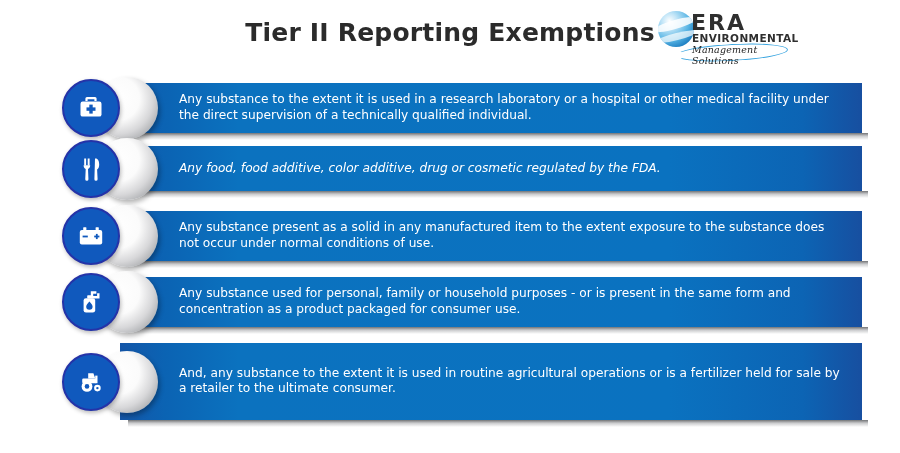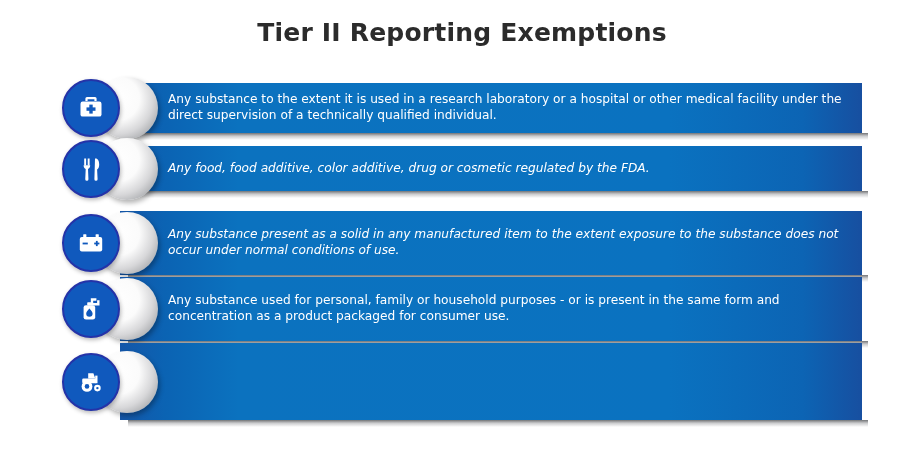--- a/index.html
+++ b/index.html
@@ -11,21 +11,21 @@
     width: 900px;
     height: 453px;
     position: relative;
     font-family: "Liberation Sans", sans-serif;
     overflow: hidden;
   }
 
   
   .header {
     position: absolute;
-    left: 12px; top: 0;
+    left: 0; top: 0;
     width: 804px;
     height: 70px;
   }
   .page-title {
     position: absolute;
     left: 0; top: 18px;
     width: 900px;
     text-align: center;
     font-size: 25px;
     font-weight: bold;
@@ -180,28 +180,35 @@
     position: absolute;
     left: 168px;
     right: 42px;
     top: 50%;
     transform: translateY(-50%);
     color: #ffffff;
     font-size: 12.2px;
     line-height: 15.6px;
     font-family: "DejaVu Sans", sans-serif;
   }
-  .row-text p { margin: 0; }
+  .row-text p { margin: 11px; }
 </style>
 </head>
 <body>
 
 <div class="header">
   <div class="page-title">Tier II Reporting Exemptions</div>
 
+  <div class="logo">
+    <div class="logo-globe"></div>
+    <div class="logo-era">ERA</div>
+    <div class="logo-env">ENVIRONMENTAL</div>
+    <div class="logo-swoosh"></div>
+    <div class="logo-ms">Management Solutions</div>
+  </div>
 </div>
 
 <div class="rows">
 
   <div class="row" id="row-0" style="top:83px;height:50px;">
     <div class="banner">
       <div class="banner-shadow" style="left:8px;"></div>
     </div>
     <div class="ribbon"></div>
     <div class="icon-circle">
@@ -228,41 +235,41 @@
         <rect x="11.7" y="4.5" width="1.9" height="7"></rect>
         <path d="M7.6 11.2h6.6c0 2.2-1.1 3.4-2.2 3.8l.45 10.2a1.6 1.6 0 0 1-3.2 0L9.7 15c-1.1-.4-2.1-1.6-2.1-3.8z"></path>
         <path d="M19.6 4.5c2.3 0 3.6 2.4 3.6 6 0 2.6-.8 4.3-2.1 4.9l.5 9.8a1.6 1.6 0 0 1-3.2 0l.6-20.7z"></path>
       </svg>
     </div>
     <div class="row-text">
       <p>Any food, food additive, color additive, drug or cosmetic regulated by the FDA.</p>
     </div>
   </div>
 
-  <div class="row" id="row-2" style="top:211px;height:64px;font-style:italic;">
+  <div class="row" id="row-2" style="top:211px;height:50px;">
     <div class="banner">
       <div class="banner-shadow" style="left:8px;"></div>
     </div>
     <div class="ribbon"></div>
     <div class="icon-circle">
       <svg width="30" height="30" viewBox="0 0 30 30" fill="#ffffff">
         <rect x="7.2" y="6.2" width="3.2" height="3" rx="0.6"></rect>
         <rect x="19.6" y="6.2" width="3.2" height="3" rx="0.6"></rect>
         <rect x="3.8" y="9" width="22.4" height="14.6" rx="2"></rect>
         <rect x="6.6" y="14.6" width="5.2" height="1.8" fill="#1059bd"></rect>
         <rect x="18.2" y="14.6" width="5.2" height="1.8" fill="#1059bd"></rect>
         <rect x="19.9" y="12.9" width="1.8" height="5.2" fill="#1059bd"></rect>
       </svg>
     </div>
     <div class="row-text">
       <p>Any substance present as a solid in any manufactured item to the extent exposure to the substance does not occur under normal conditions of use.</p>
     </div>
   </div>
 
-  <div class="row" id="row-3" style="top:277px;height:64px;">
+  <div class="row" id="row-3" style="top:277px;height:50px;">
     <div class="banner">
       <div class="banner-shadow" style="left:8px;"></div>
     </div>
     <div class="ribbon"></div>
     <div class="icon-circle">
       <svg width="30" height="30" viewBox="0 0 30 30" fill="#ffffff">
         <path d="M14.8 4.2h5.6v2.6h-3.2v2.1h3.9V6.3h2.4v5.1h-8.7z"></path>
         <rect x="11.2" y="8.2" width="4.4" height="3.4" rx="0.8"></rect>
         <rect x="7.6" y="11.2" width="11.6" height="14.4" rx="2.4"></rect>
         <path d="M13.4 14.4c1.9 2.2 3.2 3.7 3.2 5.2a3.2 3.2 0 1 1-6.4 0c0-1.5 1.3-3 3.2-5.2z" fill="#1059bd"></path>
@@ -283,16 +290,17 @@
         <path d="M12.2 6.2h5.2l1.9 5.4h-7.1z"></path>
         <rect x="6.2" y="11.6" width="14.4" height="4.6" rx="1.2"></rect>
         <rect x="19.2" y="8.6" width="2.3" height="7.6"></rect>
         <circle cx="11" cy="19.4" r="5.4"></circle>
         <circle cx="11" cy="19.4" r="2.3" fill="#1059bd"></circle>
         <circle cx="21.4" cy="21.1" r="3.3"></circle>
         <circle cx="21.4" cy="21.1" r="1.2" fill="#1059bd"></circle>
       </svg>
     </div>
     <div class="row-text">
+      <p>And, any substance to the extent it is used in routine agricultural operations or is a fertilizer held for sale by a retailer to the ultimate consumer.</p>
     </div>
   </div>
 
 </div>
 
 </body></html>

